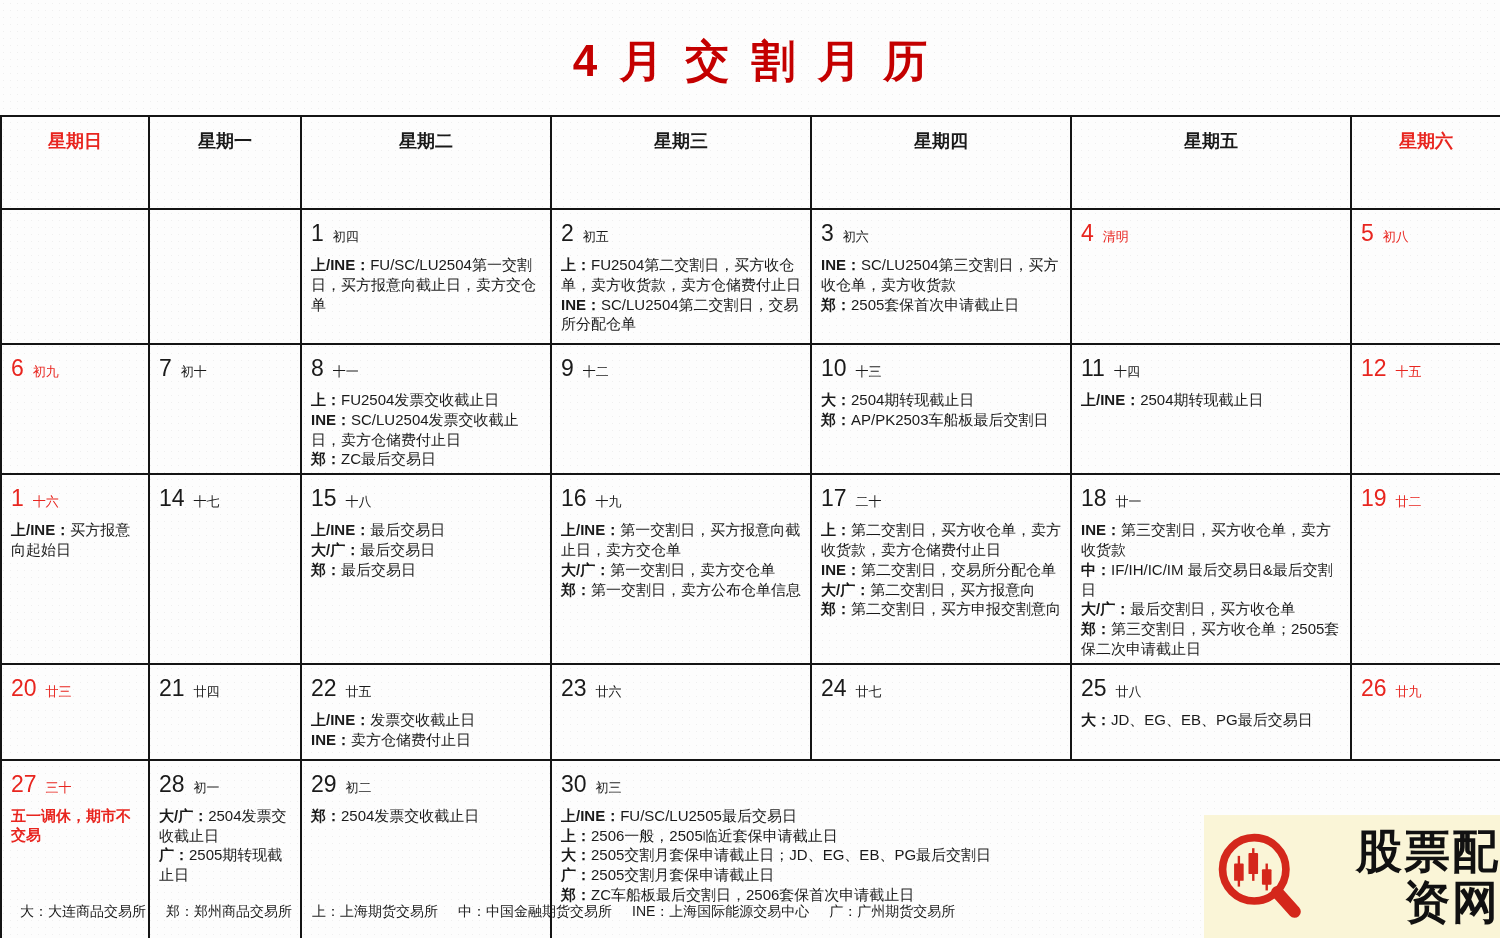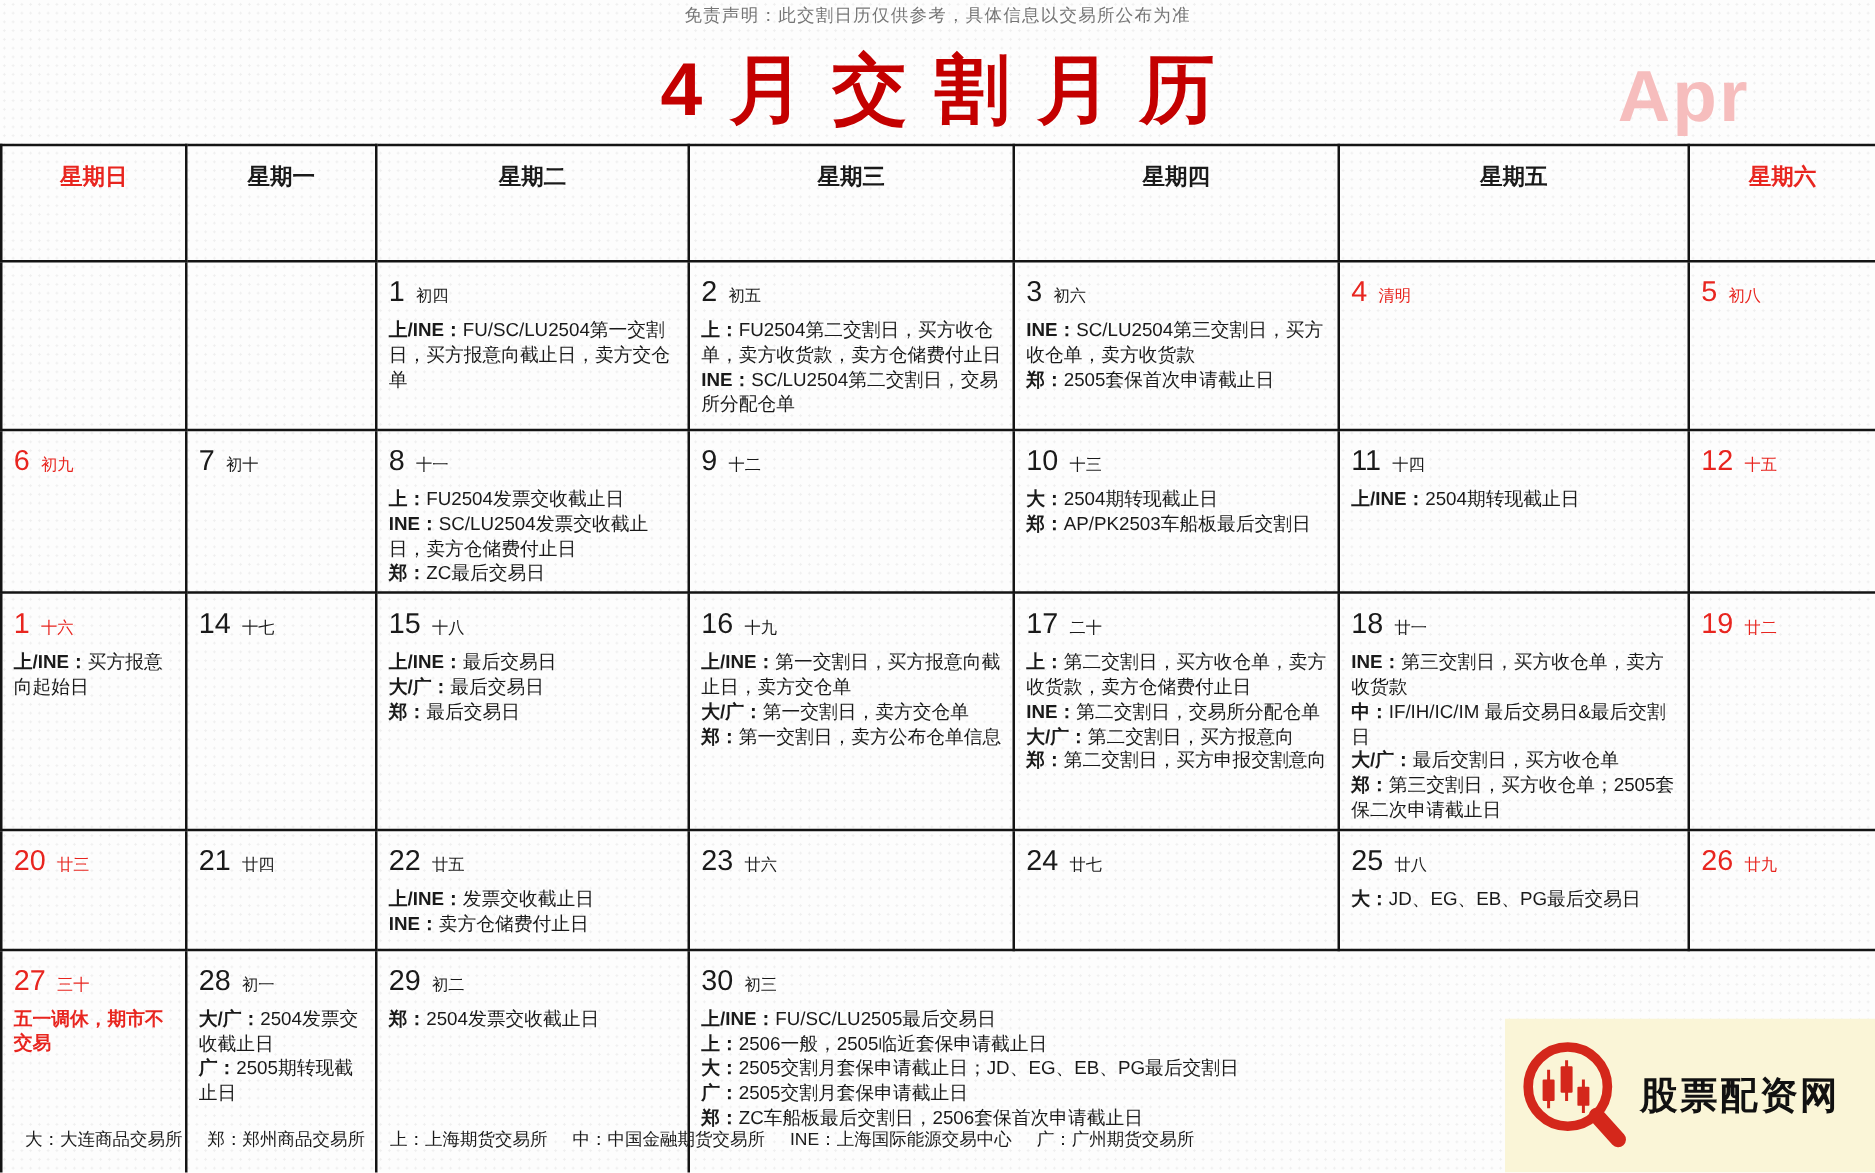--- a/index.html
+++ b/index.html
@@ -9,21 +9,21 @@
     background-color:#fdfdfd;
     background-image:radial-gradient(#efefef 0.8px, transparent 0.9px);
     background-size:7px 7px;
   }
   .disclaimer{
     position:absolute;top:4px;left:0;width:100%;text-align:center;
     font-size:14px;color:#757575;letter-spacing:1px;
   }
   .main-title{
     position:absolute;top:32px;left:0;width:100%;text-align:center;
-    font-size:60px;font-weight:bold;color:#c40000;letter-spacing:22px;
+    font-size:44px;font-weight:bold;color:#c40000;letter-spacing:22px;
     text-indent:22px;
   }
   .apr-watermark{
     position:absolute;top:44px;right:100px;
     font-size:58px;font-weight:bold;color:#f6bdbd;letter-spacing:2px;
   }
   table.cal{
     position:absolute;top:115px;left:0;width:1500px;
     border-collapse:collapse;table-layout:fixed;
   }
@@ -50,34 +50,32 @@
     white-space:nowrap;
   }
   .legend-item{margin-right:20px;}
   .logo{
     position:absolute;right:0;bottom:0;width:296px;height:123px;
     background:#faf5d7;display:flex;align-items:center;z-index:5;
     padding-left:8px;box-sizing:border-box;
   }
   .logo-icon{width:96px;height:100px;flex:0 0 auto;}
   .logo-text{margin-left:4px;}
-  .logo-cn{font-size:30px;font-weight:bold;color:#111;letter-spacing:2px;line-height:1.1;}
+  .logo-cn{font-size:46px;font-weight:bold;color:#111;letter-spacing:2px;line-height:1.1;text-align:right;}
   .logo-en{font-family:"Liberation Serif","DejaVu Serif",serif;font-size:19px;color:#222;
     letter-spacing:0.5px;margin-top:2px;}
 </style>
 </head>
 <body>
 
 <div class="page">
 
-  <div class="disclaimer">免责声明：此交割日历仅供参考，具体信息以交易所公布为准</div>
 
   <div class="main-title">4月交割月历</div>
 
-  <div class="apr-watermark">Apr</div>
 
   <table class="cal">
     <colgroup>
       <col style="width:148px">
         <col style="width:152px">
         <col style="width:250px">
       <col style="width:260px">
         <col style="width:260px">
         <col style="width:280px">
       <col style="width:150px">

